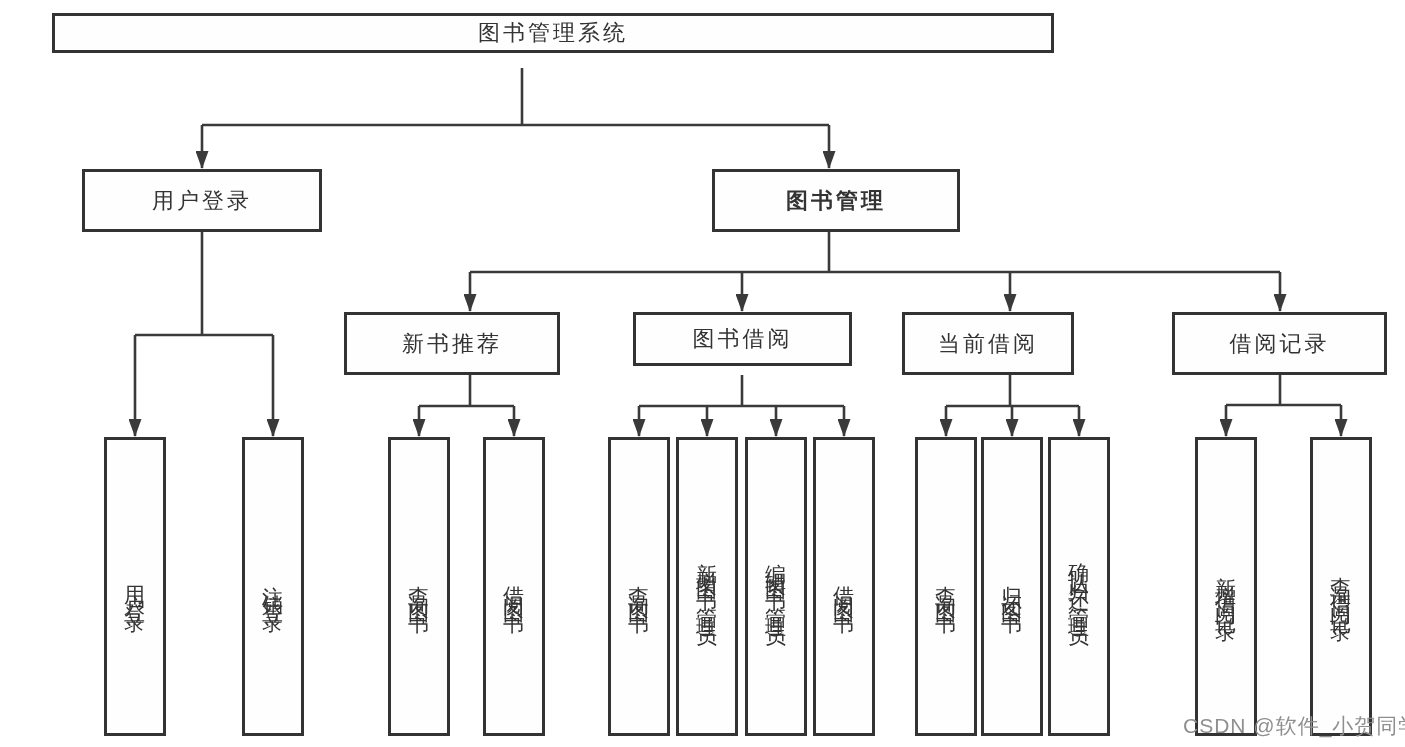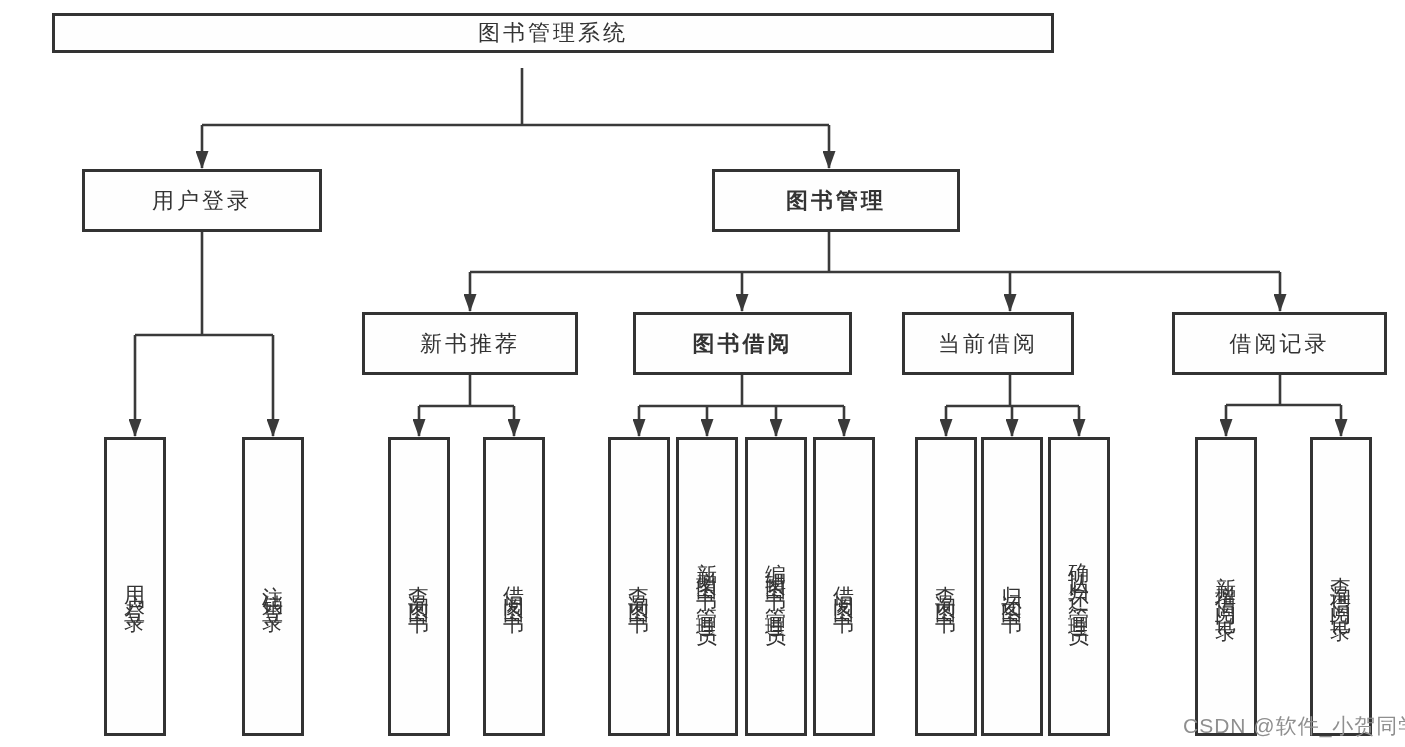--- a/index.html
+++ b/index.html
@@ -115,22 +115,22 @@
       <line x1="1226" y1="405" x2="1226" y2="436" marker-end="url(#arw)"></line>
       <line x1="1341" y1="405" x2="1341" y2="436" marker-end="url(#arw)"></line>
     </g>
   </svg>
 
   <div class="box" style="left:21px; top:13px; width:1002px; height:40px;margin-left:31px;">图书管理系统</div>
 
   <div class="box" style="left:82px; top:169px; width:240px; height:63px;">用户登录</div>
   <div class="box" style="left:712px; top:169px; width:248px; height:63px;font-weight:bold;">图书管理</div>
 
-  <div class="box" style="left:362px; top:312px; width:216px; height:63px;">新书推荐</div>
-  <div class="box" style="left:633px; top:312px; width:219px; height:63px;font-weight:bold;">图书借阅</div>
+  <div class="box" style="left:344px; top:312px; width:216px; height:63px;">新书推荐</div>
+  <div class="box" style="left:633px; top:312px; width:219px; height:54px;">图书借阅</div>
   <div class="box" style="left:902px; top:312px; width:172px; height:63px;">当前借阅</div>
   <div class="box" style="left:1172px; top:312px; width:215px; height:63px;">借阅记录</div>
 
   <div class="leaf" style="left:104px;">
     <span class="vtext">用户登录</span>
   </div>
   <div class="leaf" style="left:242px;">
     <span class="vtext">注销登录</span>
   </div>
 

